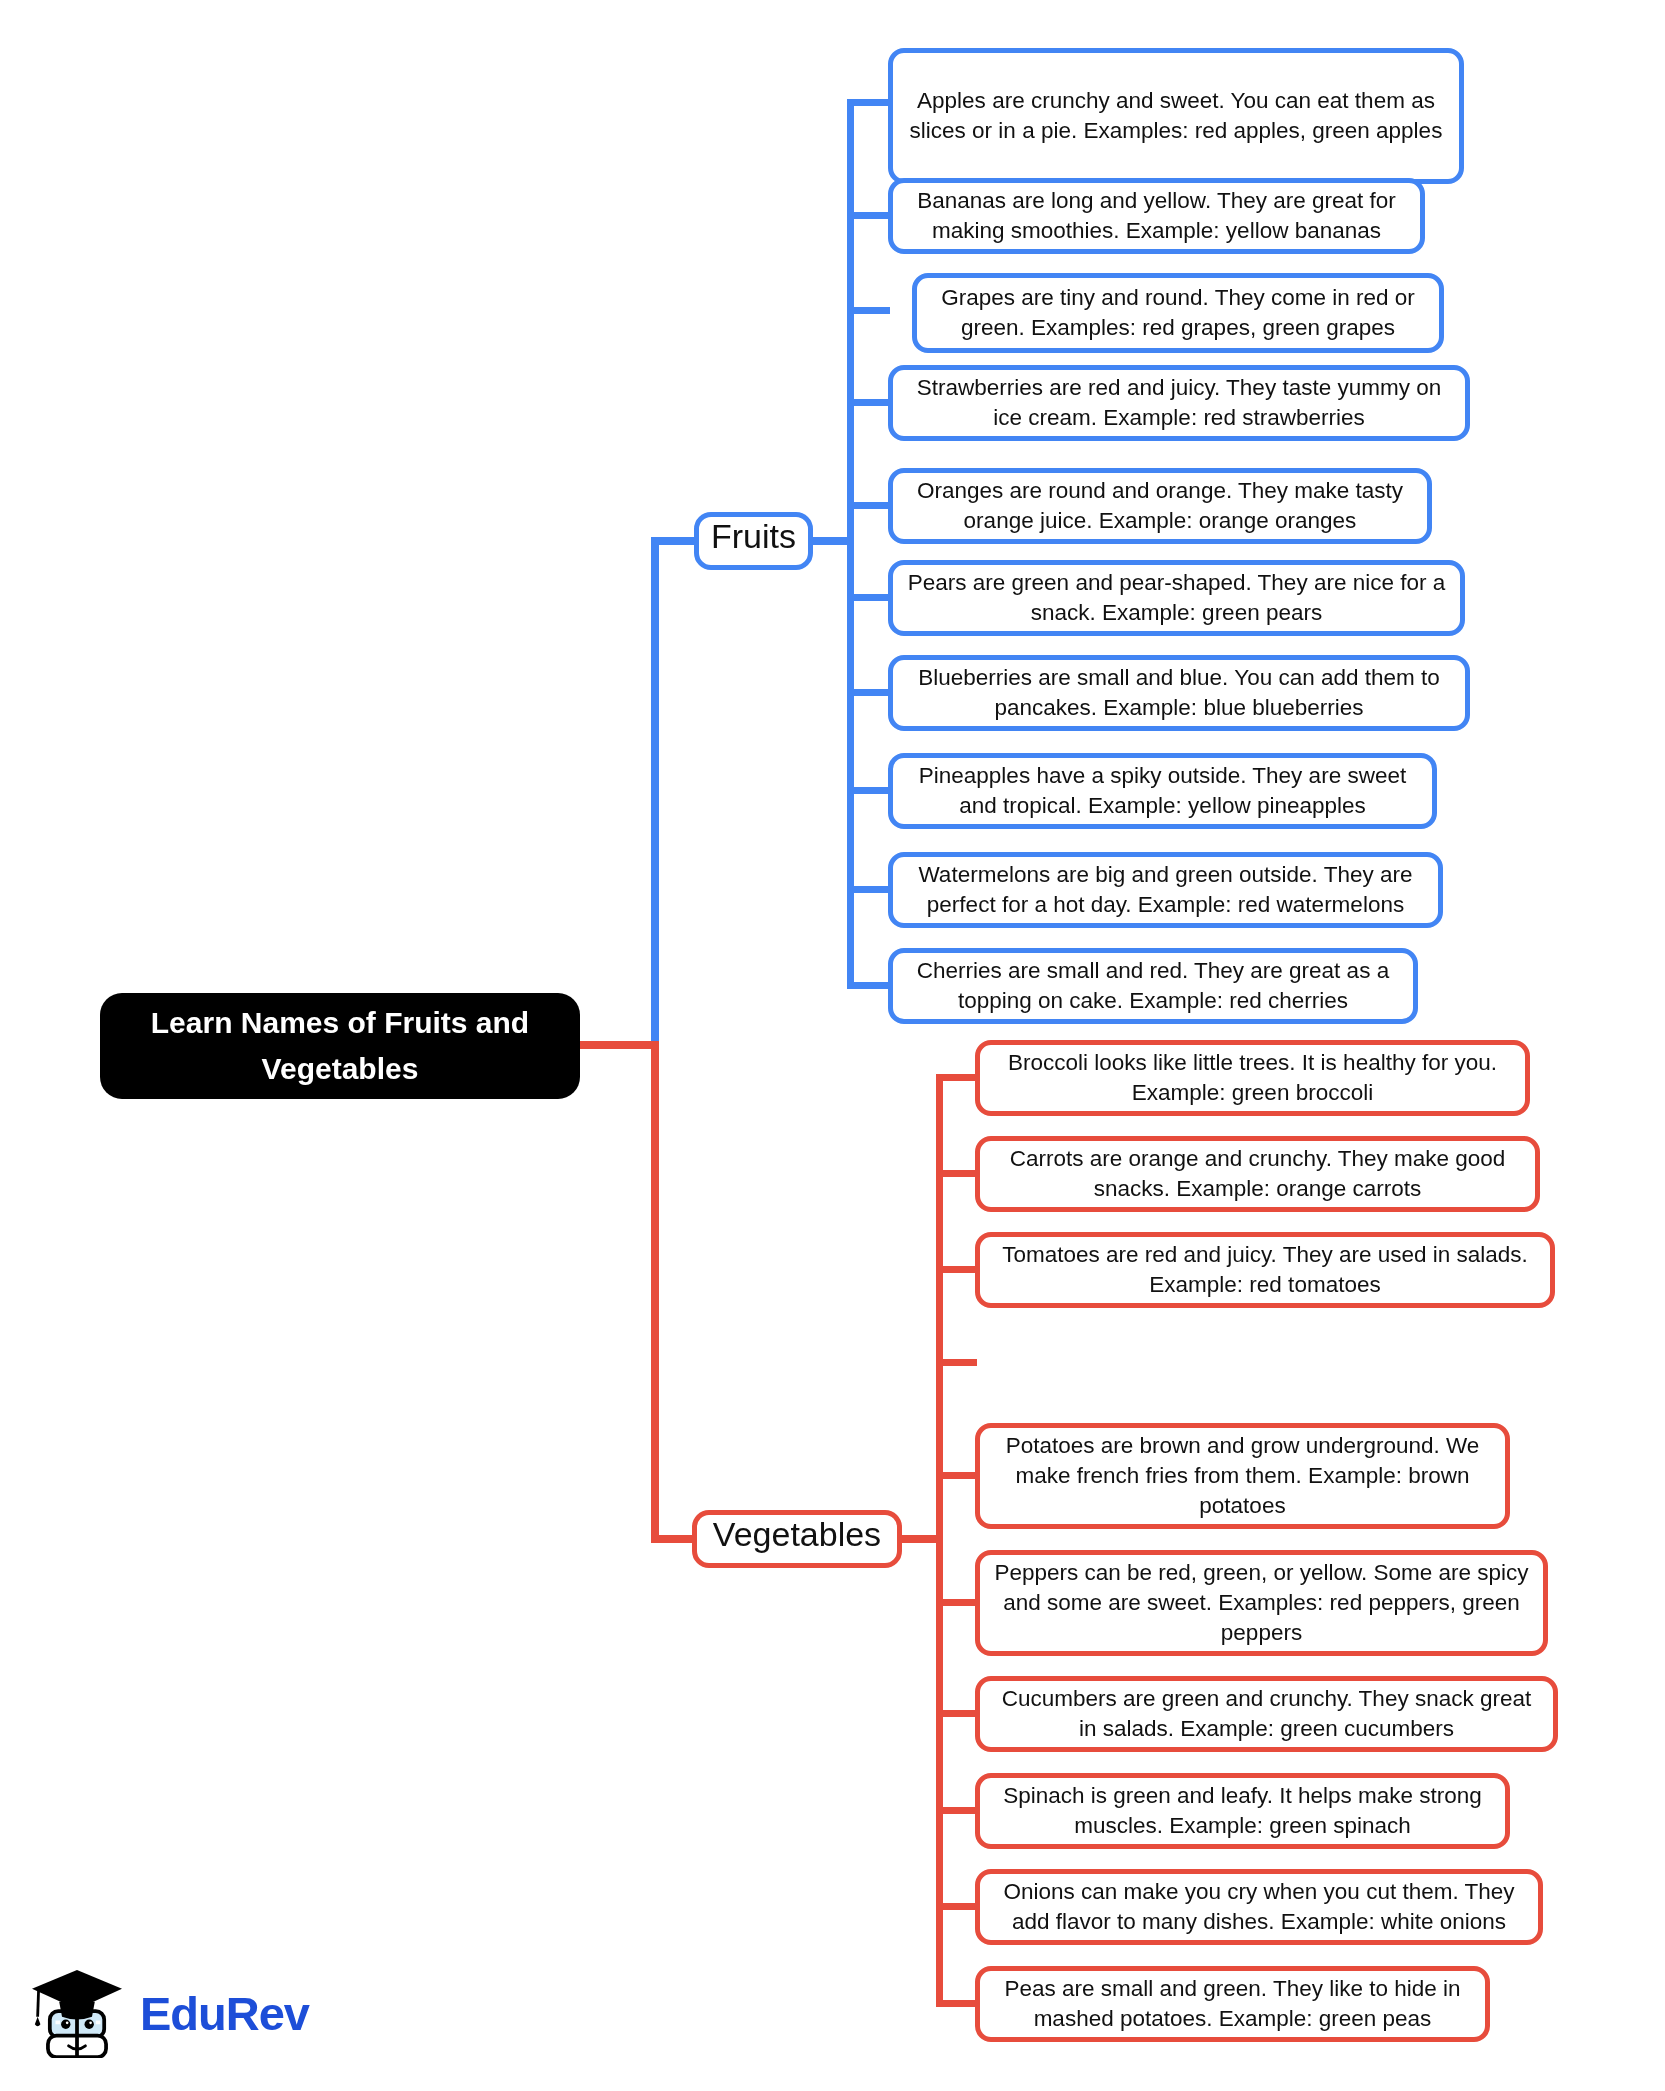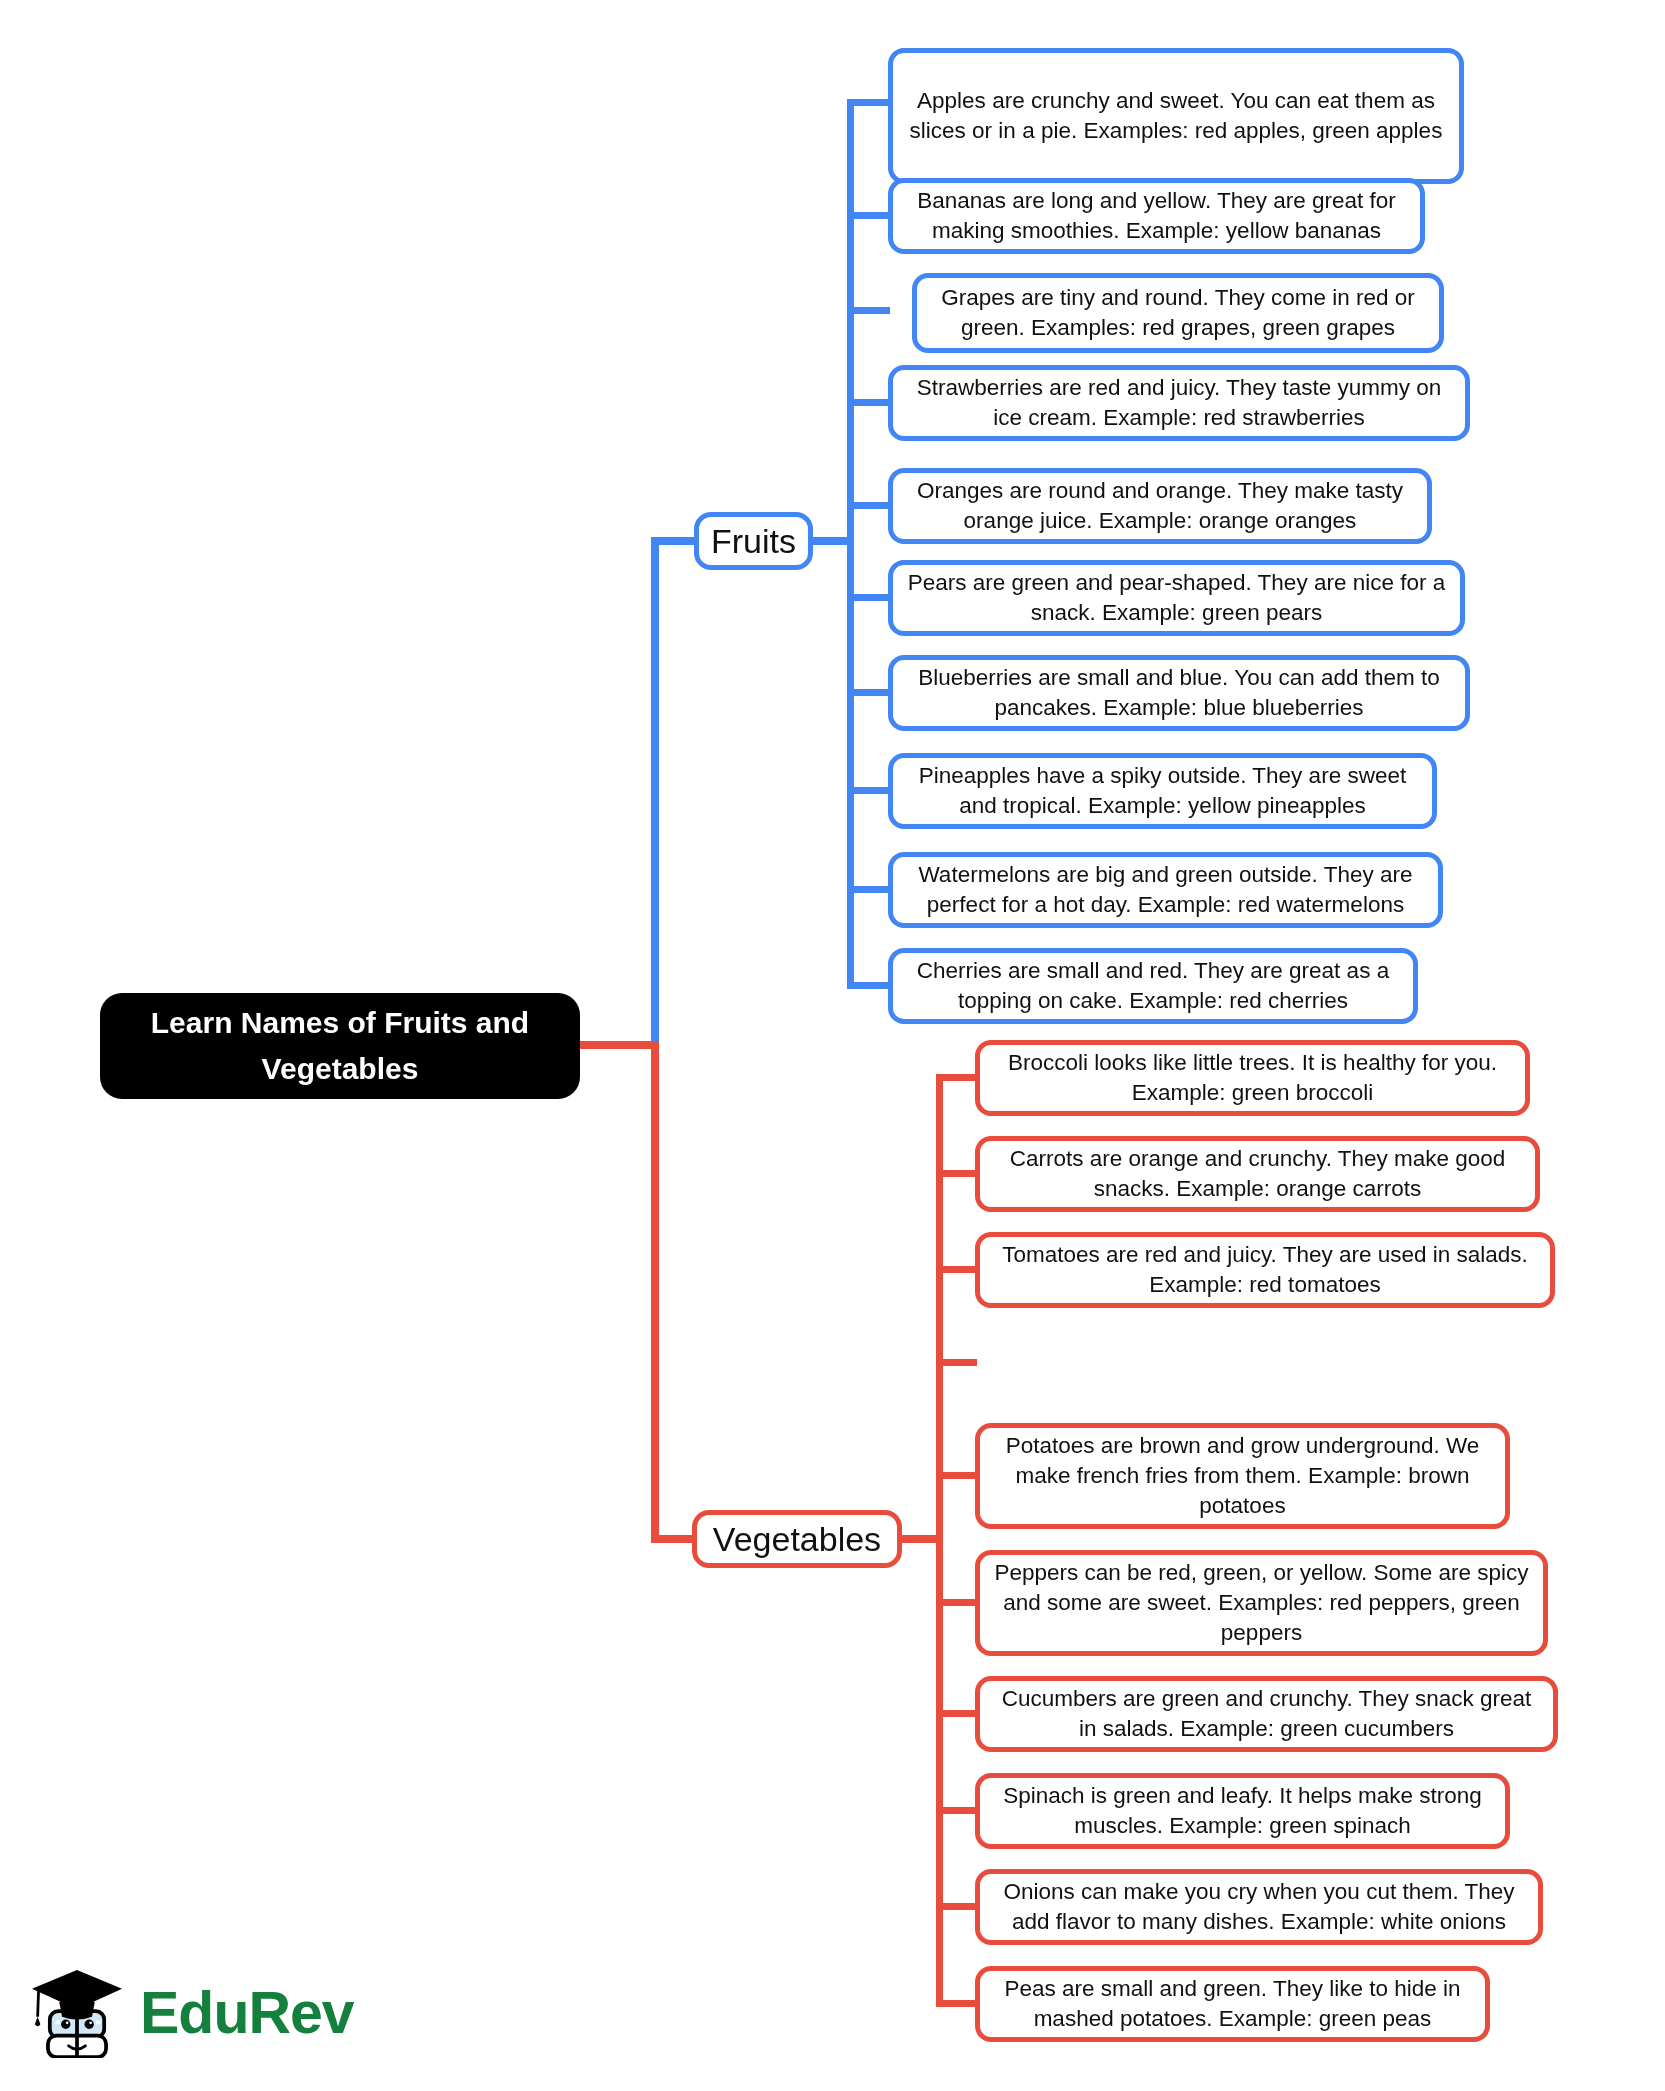--- a/index.html
+++ b/index.html
@@ -26,21 +26,21 @@
     border-radius: 22px;
     display: flex; align-items: center; justify-content: center;
     text-align: center;
     font-size: 30px; font-weight: 700; line-height: 1.55;
     padding: 0 34px; box-sizing: border-box;
   }
   .cat-node {
     position: absolute;
     background: #ffffff;
     border-radius: 17px;
-    display: flex; align-items: center; justify-content: center;
+    display: flex; align-items: flex-start; justify-content: center;
     font-size: 34px; color: #111111;
     box-sizing: border-box;
     z-index: 2;
   }
   .cat-node.blue-node { border: 5px solid var(--blue, #4285F4); }
   .cat-node.red-node  { border: 5px solid var(--red, #E74C3C); }
 
   .leaf {
     position: absolute;
     background: #ffffff;
@@ -53,21 +53,21 @@
   }
   .leaf.blue-leaf { border: 5px solid var(--blue, #4285F4); }
   .leaf.red-leaf  { border: 5px solid var(--red, #E74C3C); }
 
   .logo {
     position: absolute;
     left: 30px; top: 1968px;
     display: flex; align-items: center; gap: 16px;
   }
   .logo-text {
-    font-size: 59px; font-weight: 700; color: #15803d;
+    font-size: 47px; font-weight: 700; color: #1d4ed8;
     letter-spacing: -1px;
   }
 </style>
 </head>
 <body>
 
 <div class="canvas">
 
   <div>
     <div class="line blue" style="left:651px;top:537px;width:8px;height:508px"></div>

